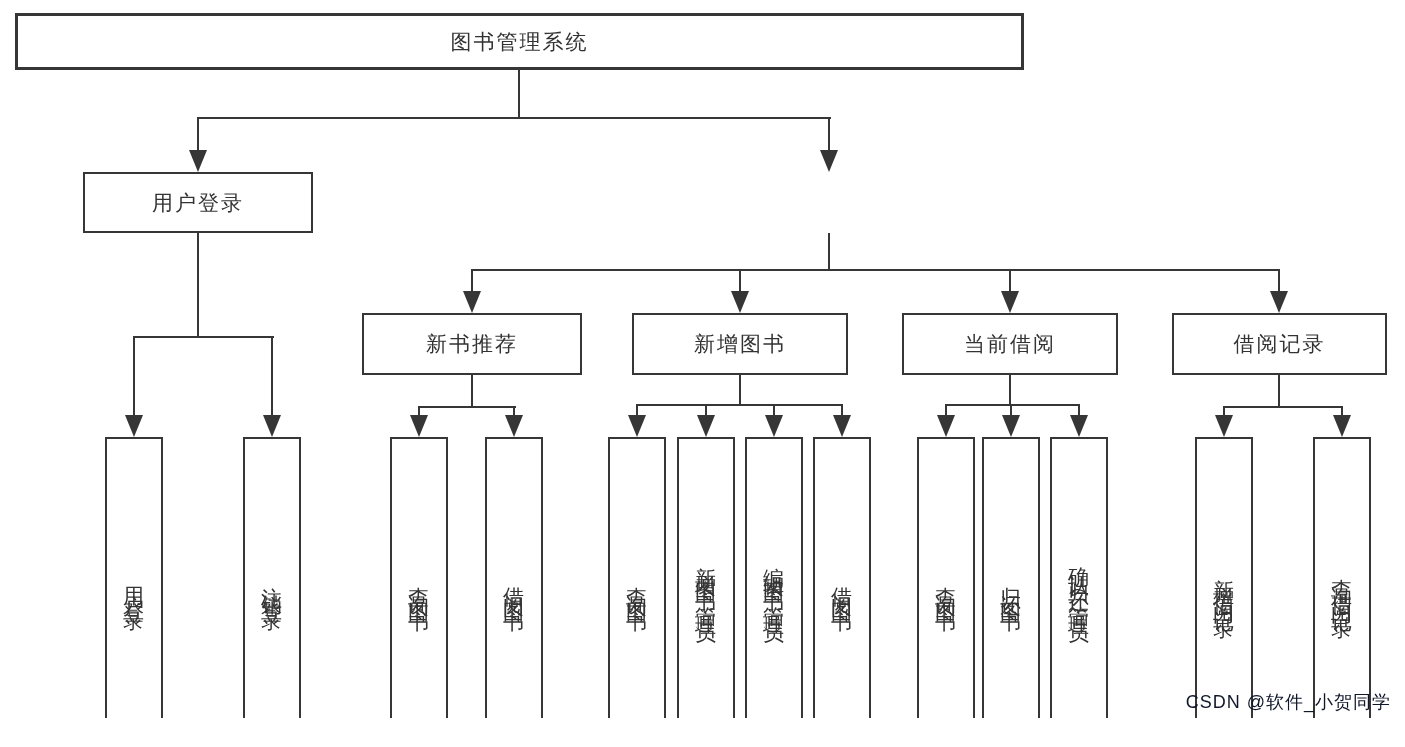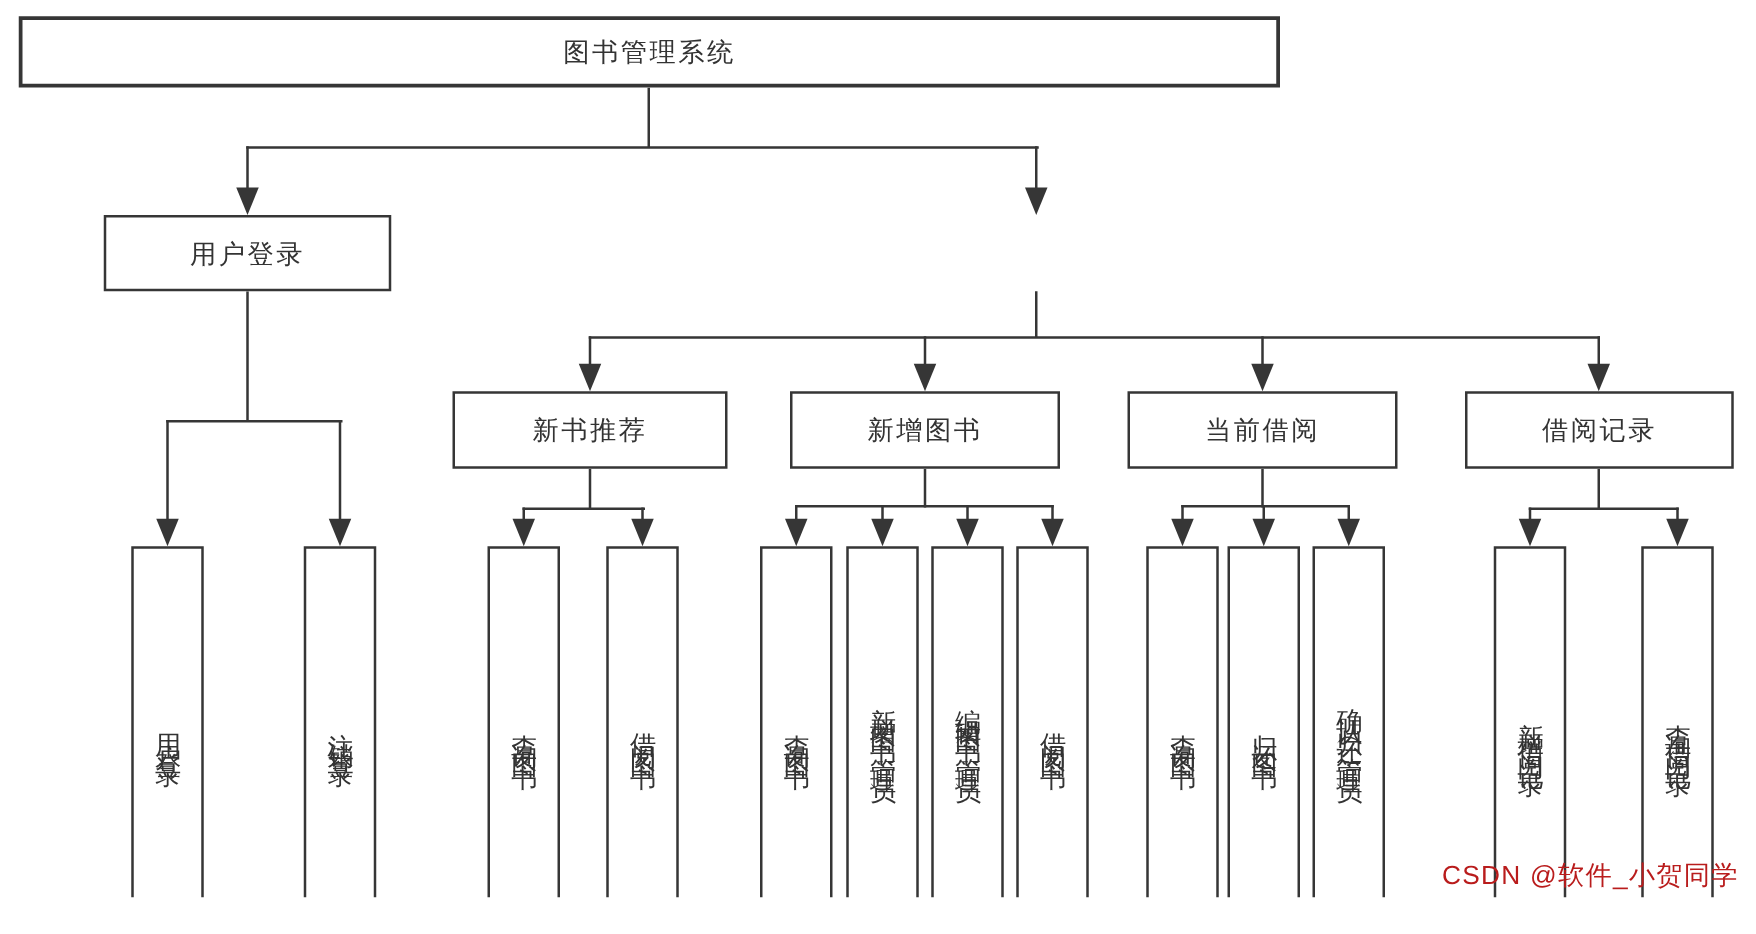--- a/index.html
+++ b/index.html
@@ -36,22 +36,22 @@
     position:absolute;
     width:0;height:0;
     border-left:9px solid transparent;
     border-right:9px solid transparent;
     border-top:22px solid #363636;
     z-index:1;
   }
   .watermark{
     position:absolute;
     right:14px;bottom:4px;
-    color:#b91c1c;
-    font-size:21px;
+    color:#0f172a;
+    font-size:18px;
     letter-spacing:1px;
     z-index:3;
     white-space:nowrap;
   }
 </style>
 </head>
 <body>
 
 <div class="stage">
 

